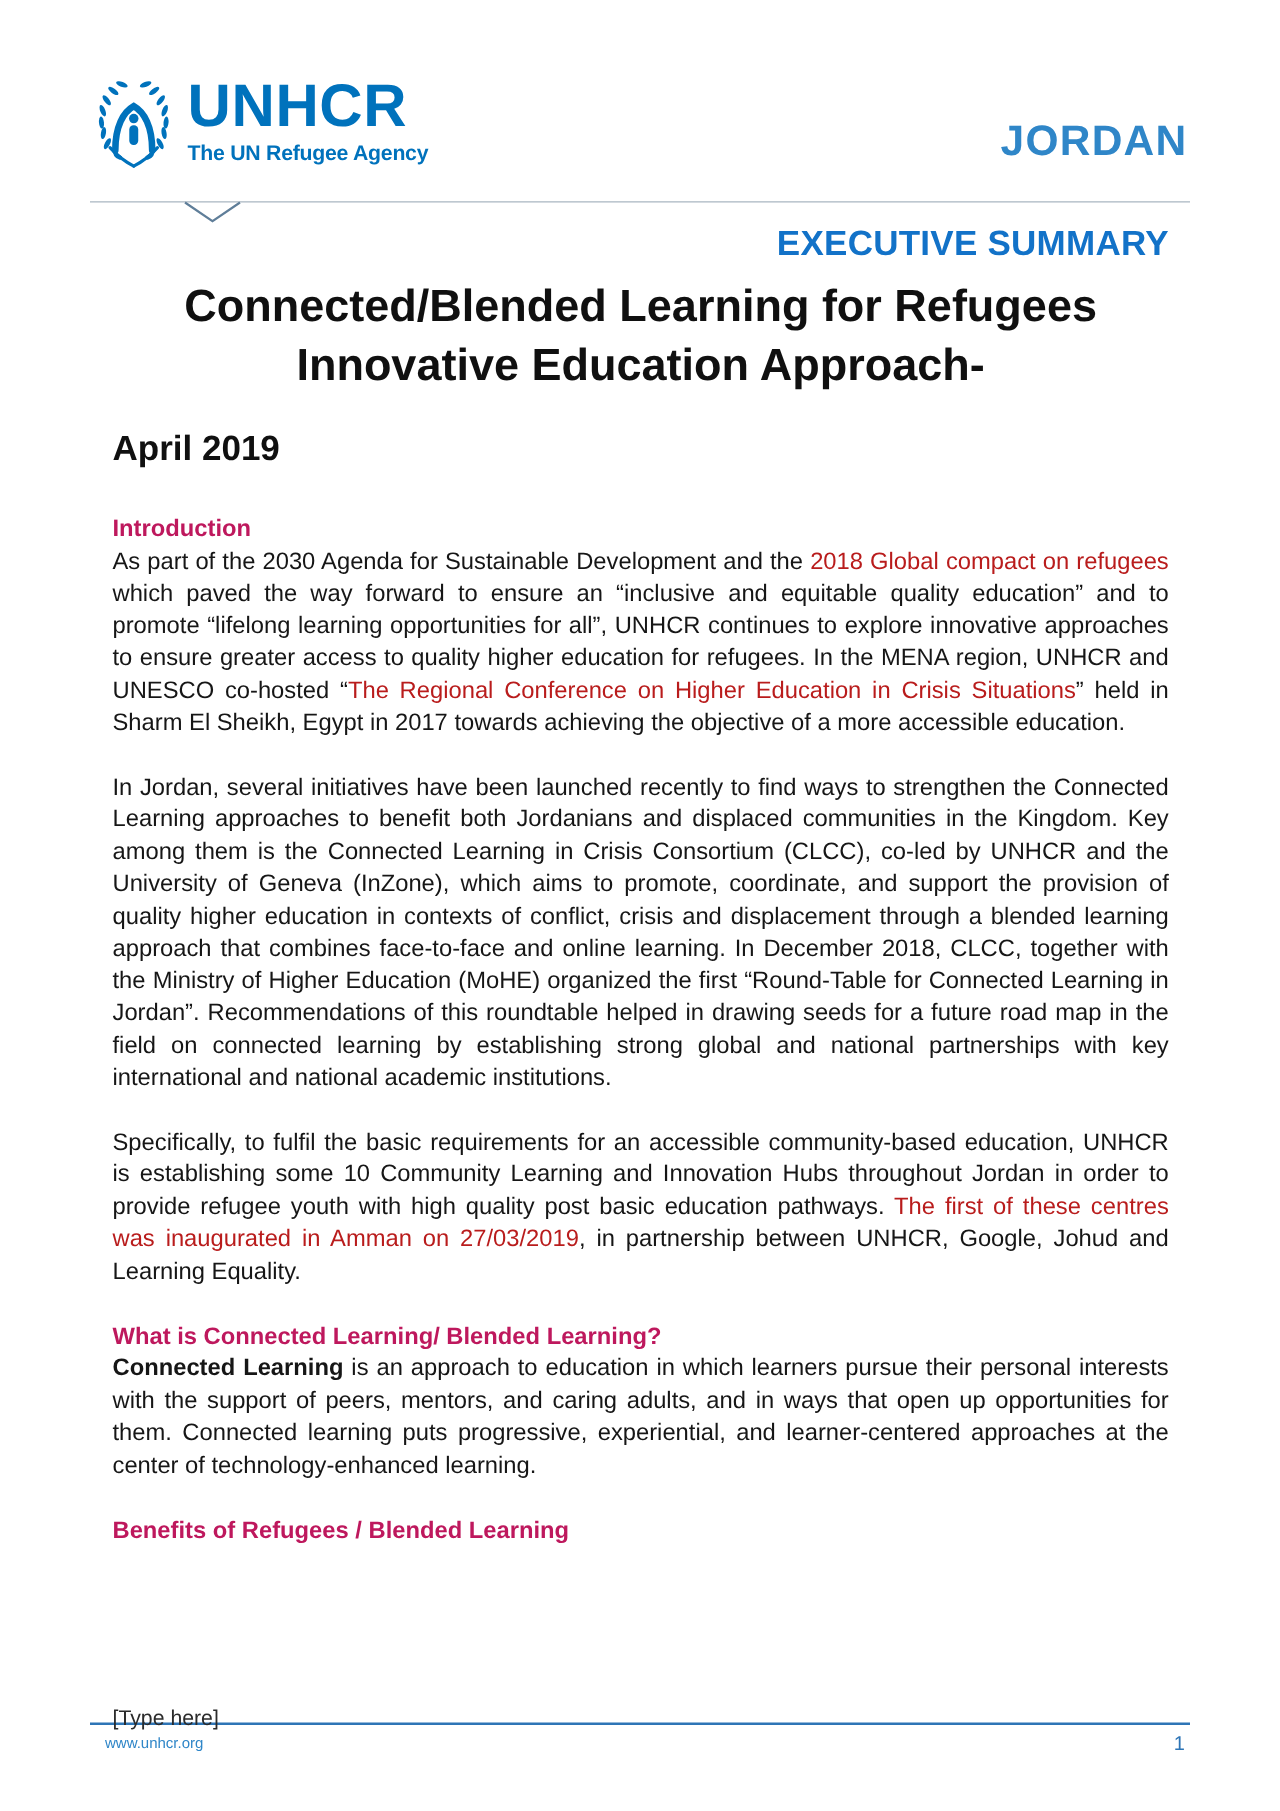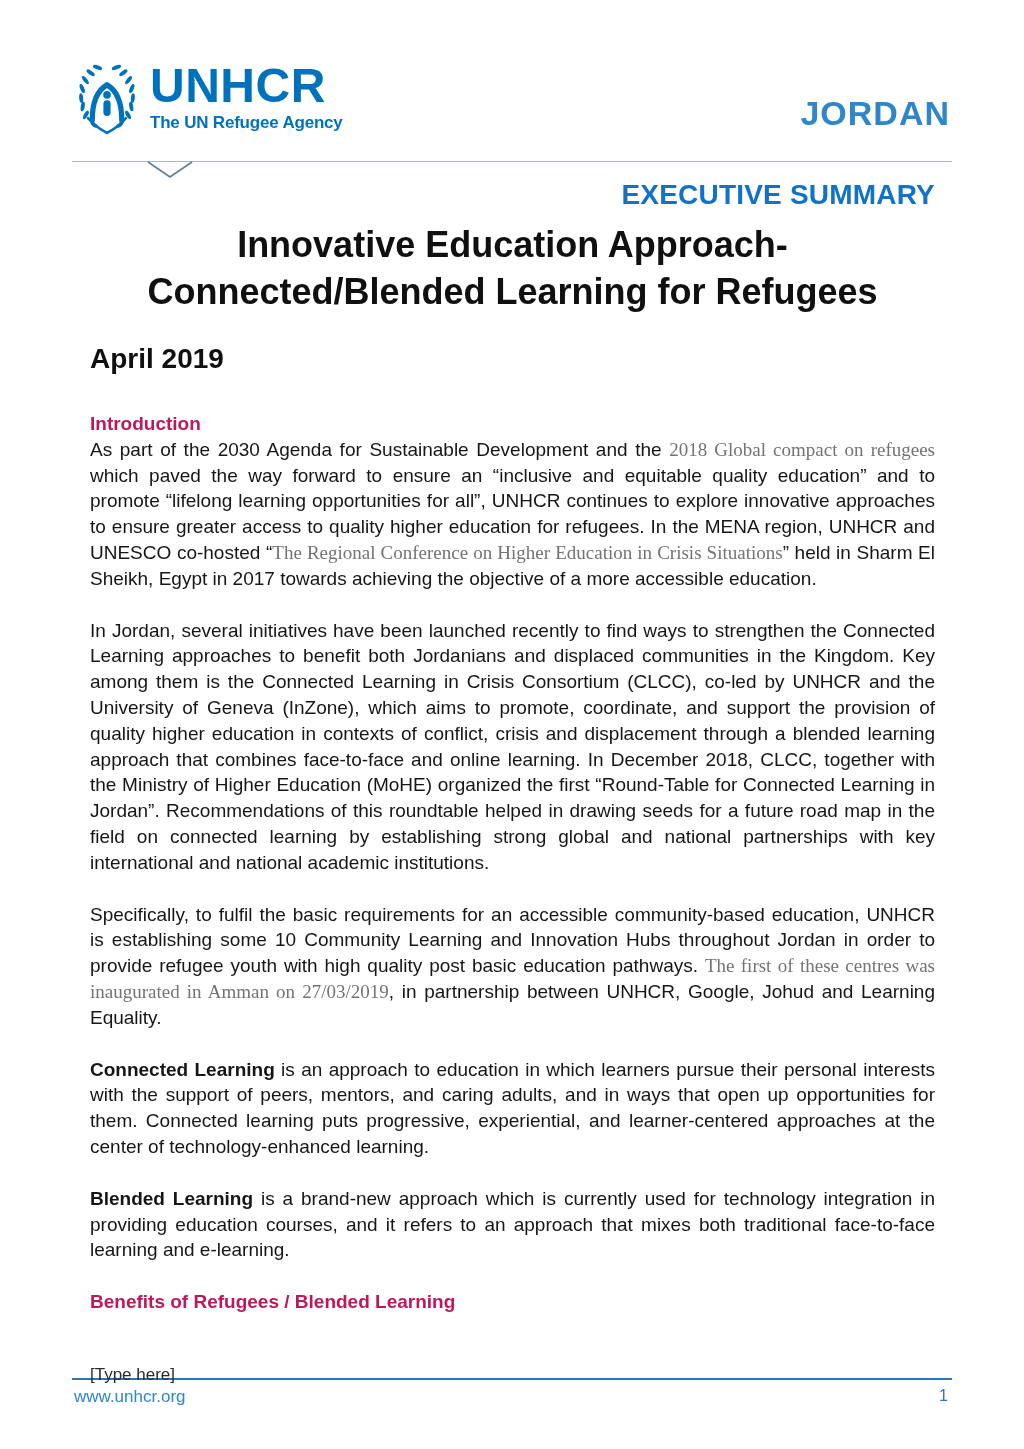--- a/index.html
+++ b/index.html
@@ -52,34 +52,34 @@
   .doc-date {
     text-align: left; font-size: 28px; font-weight: bold;
     color: #101010; margin-top: 28px; margin-bottom: 36px;
   }
 
   
   .doc-body { font-size: 19px; line-height: 25.8px; }
   .heading { font-weight: bold; color: #be185d; font-size: 19px; line-height: 25.8px; }
   .para { text-align: justify; color: #161616; margin: 0 0 26px 0; }
   .para .bold { font-weight: bold; }
-  .para .link { color: #737373; font-family: Liberation Serif, serif; }
+  .para .link { color: #b91c1c; }
 
   
   .footer-placeholder {
     position: absolute; left: 90px; top: 1349px;
     font-size: 17px; color: #2b2b2b; z-index: 2;
   }
   .footer-line {
     position: absolute; left: 72px; right: 72px; top: 1362px;
     height: 2px; background: #2E75B6; z-index: 1;
   }
   .footer-site {
-    position: absolute; left: 74px; top: 1371px;
-    font-size: 17px; color: #2F86C8;
+    position: absolute; left: 84px; top: 1371px;
+    font-size: 12px; color: #2F86C8;
   }
   .footer-page {
     position: absolute; right: 76px; top: 1371px;
     font-size: 16px; color: #2E75B6;
   }
 </style>
 </head>
 <body>
 
 <div class="page">
@@ -126,32 +126,32 @@
     <div class="country">JORDAN</div>
     <div class="header-line"></div>
     <svg class="chevron" viewBox="0 0 46 20" xmlns="http://www.w3.org/2000/svg">
       <polyline points="1,1 23,16 45,1" fill="none" stroke="#5F7E99" stroke-width="1.7"></polyline>
     </svg>
   </div>
 
   <div class="content">
     <div class="kicker">EXECUTIVE SUMMARY</div>
     <div class="doc-title">
+      <div>Connected/Blended Learning for Refugees</div>
       <div>Innovative Education Approach-</div>
-      <div>Connected/Blended Learning for Refugees</div>
     </div>
     <div class="doc-date">April 2019</div>
 
     <div class="doc-body">
         <div class="heading"><span class="bold">Introduction</span></div>
         <div class="para"><span>As part of the 2030 Agenda for Sustainable Development and the </span><span class="link">2018 Global compact on refugees</span><span> which paved the way forward to ensure an “inclusive and equitable quality education” and to promote “lifelong learning opportunities for all”, UNHCR continues to explore innovative approaches to ensure greater access to quality higher education for refugees. In the MENA region, UNHCR and UNESCO co-hosted “</span><span class="link">The Regional Conference on Higher Education in Crisis Situations</span><span>” held in Sharm El Sheikh, Egypt in 2017 towards achieving the objective of a more accessible education.</span></div>
         <div class="para"><span>In Jordan, several initiatives have been launched recently to find ways to strengthen the Connected Learning approaches to benefit both Jordanians and displaced communities in the Kingdom. Key among them is the Connected Learning in Crisis Consortium (CLCC), co-led by UNHCR and the University of Geneva (InZone), which aims to promote, coordinate, and support the provision of quality higher education in contexts of conflict, crisis and displacement through a blended learning approach that combines face-to-face and online learning. In December 2018, CLCC, together with the Ministry of Higher Education (MoHE) organized the first “Round-Table for Connected Learning in Jordan”. Recommendations of this roundtable helped in drawing seeds for a future road map in the field on connected learning by establishing strong global and national partnerships with key international and national academic institutions.</span></div>
         <div class="para"><span>Specifically, to fulfil the basic requirements for an accessible community-based education, UNHCR is establishing some 10 Community Learning and Innovation Hubs throughout Jordan in order to provide refugee youth with high quality post basic education pathways. </span><span class="link">The first of these centres was inaugurated in Amman on 27/03/2019</span><span>, in partnership between UNHCR, Google, Johud and Learning Equality.</span></div>
+        <div class="heading"><span class="bold">What is Connected Learning/ Blended Learning?</span></div>
         <div class="para"><span class="bold">Connected Learning</span><span> is an approach to education in which learners pursue their personal interests with the support of peers, mentors, and caring adults, and in ways that open up opportunities for them. Connected learning puts progressive, experiential, and learner-centered approaches at the center of technology-enhanced learning.</span></div>
-        <div class="para"><span class="bold">Blended Learning</span><span> is a brand-new approach which is currently used for technology integration in providing education courses, and it refers to an approach that mixes both traditional face-to-face learning and e-learning.</span></div>
         <div class="heading"><span class="bold">Benefits of Refugees / Blended Learning</span></div>
       </div>
   </div>
 
   <div class="footer-placeholder">[Type here]</div>
   <div class="footer-line"></div>
   <div class="footer-site">www.unhcr.org</div>
   <div class="footer-page">1</div>
 
 </div>

